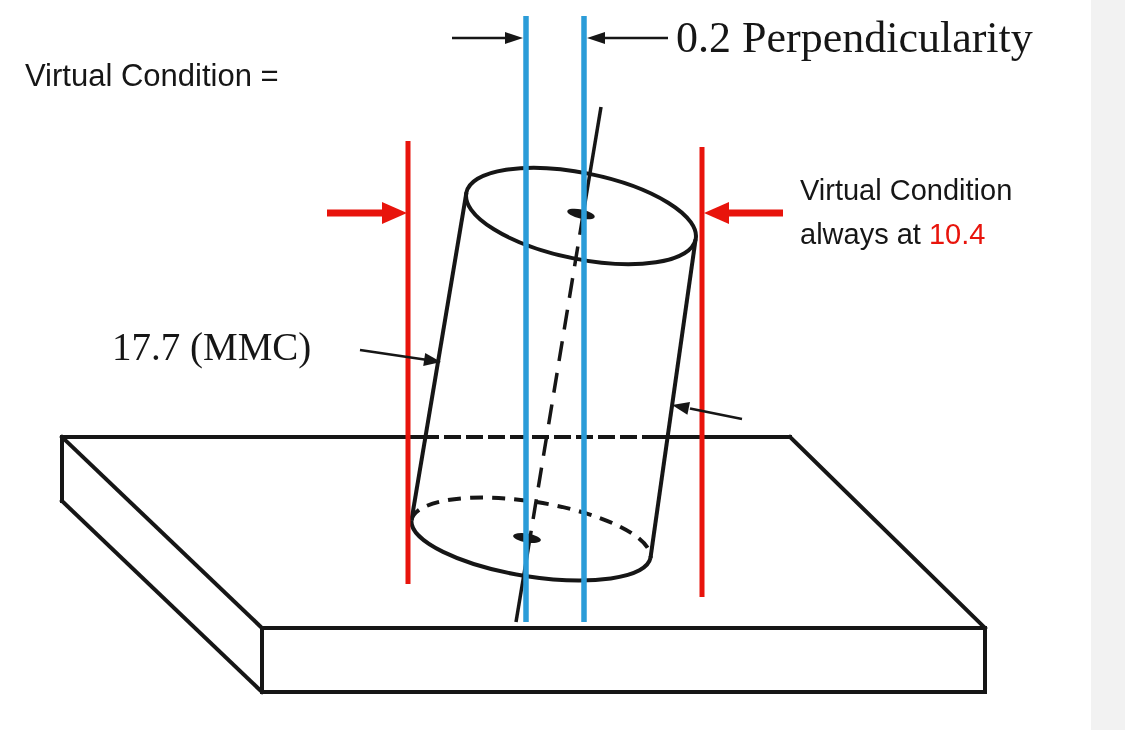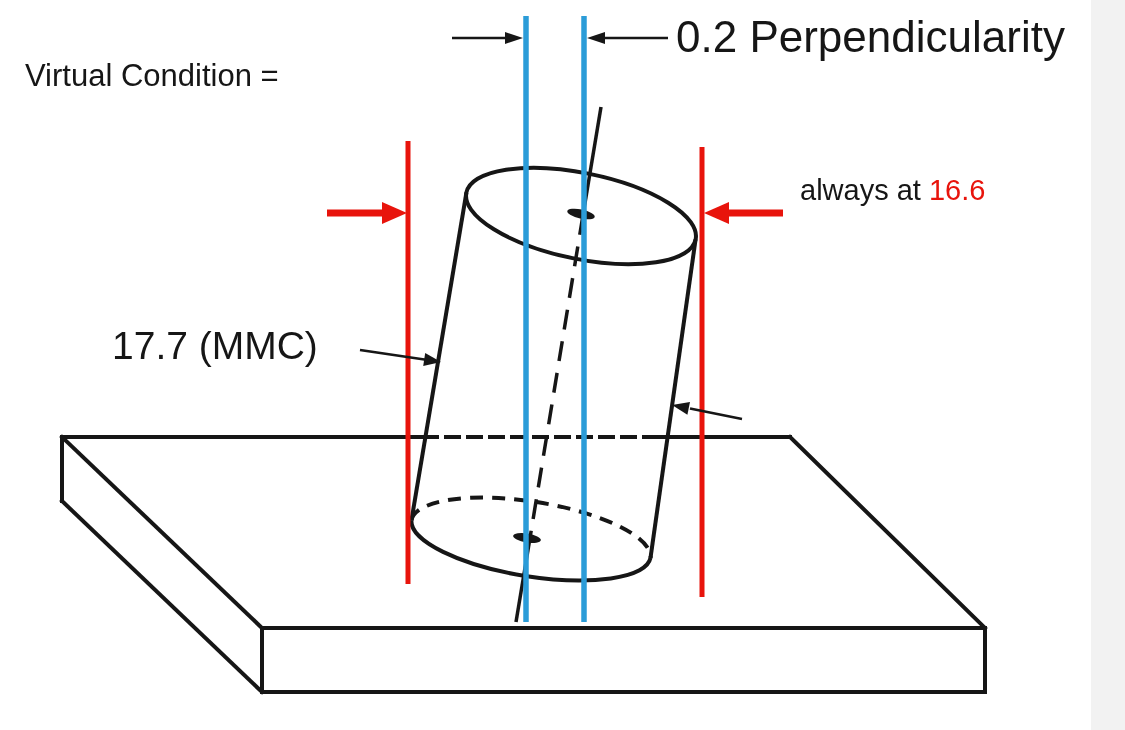--- a/index.html
+++ b/index.html
@@ -7,21 +7,21 @@
     --line_black:#161616;
     --accent_red:#e8140c;
     --accent_blue:#2b9cd8;
   }
   *{margin:0;padding:0;box-sizing:border-box;}
   body{background:#f2f2f2;font-family:"Liberation Sans","DejaVu Sans",sans-serif;}
   .canvas{position:relative;width:1091px;height:730px;background:var(--background);overflow:hidden;}
   .svg-layer{position:absolute;left:0;top:0;}
   .label{position:absolute;color:var(--line_black);white-space:nowrap;}
   .sans{font-family:"Liberation Sans","DejaVu Sans",sans-serif;}
-  .serif{font-family:Liberation Sans, sans-serif;}
+  .serif{font-family:Liberation Serif, serif;}
   .red-text{color:var(--accent_red);}
   .vc-left{left:25px;top:53px;font-size:31px;line-height:45px;}
   .perp{left:676px;top:12px;font-size:44px;}
   .vc-right{left:800px;top:168px;font-size:29px;line-height:44px;}
   .mmc{left:112px;top:324px;font-size:39px;}
 
   
   .pl{stroke:var(--line_black);stroke-width:4;fill:none;}
   .cyl{stroke:var(--line_black);stroke-width:4;}
   .axis{stroke:var(--line_black);stroke-width:3.5;}
@@ -99,18 +99,19 @@
     </g>
   </svg>
 
   <div class="label sans vc-left">
     <div>Virtual Condition =</div>
   </div>
 
   <div class="label serif perp">0.2 Perpendicularity</div>
 
   <div class="label sans vc-right">
-    <div><span>always at </span><span class="red-text">16.6</span></div>
+    <div>Virtual Condition</div>
+    <div><span>always at </span><span class="red-text">10.4</span></div>
   </div>
 
   <div class="label serif mmc">17.7 (MMC)</div>
 
 </div>
 
 </body></html>

